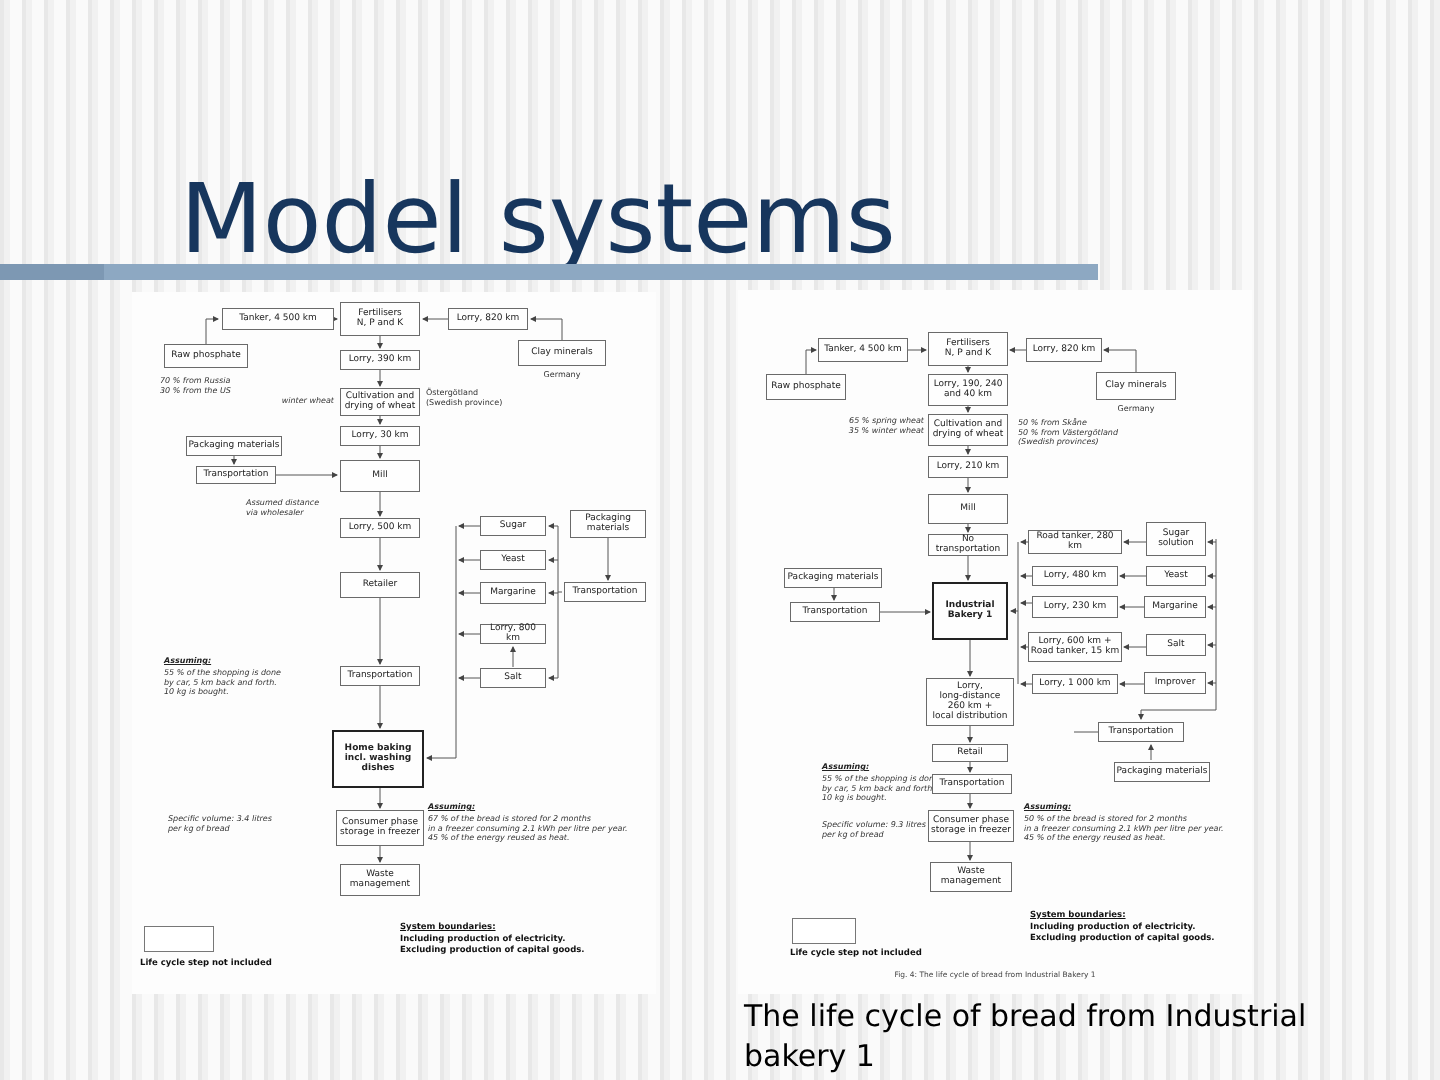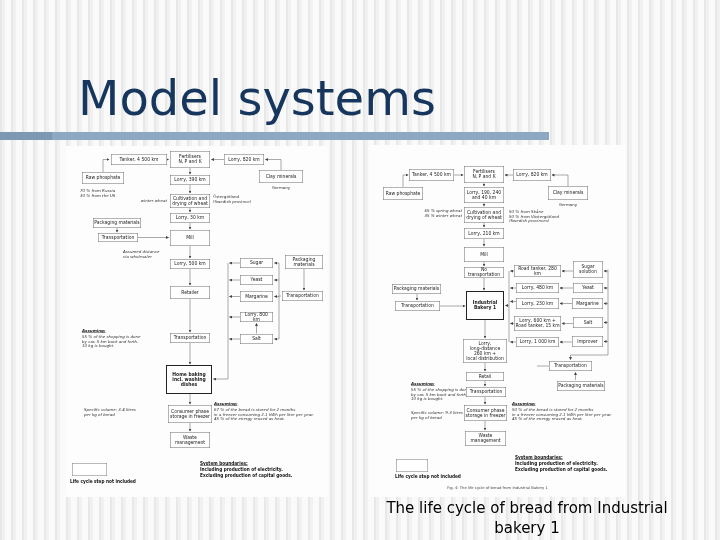--- a/index.html
+++ b/index.html
@@ -5,21 +5,21 @@
   html,body{margin:0;padding:0;}
   body{
     width:720px;height:540px;overflow:hidden;position:relative;
     font-family:"DejaVu Sans","Liberation Sans",sans-serif;
     background:repeating-linear-gradient(90deg,
       #e8e8e8 0px,#e8e8e8 2px,
       #f1f1f1 2px,#f1f1f1 5px,
       #fafafa 5px,#fafafa 11px);
   }
   .title{
-    position:absolute;left:74px;top:66px;margin:4px;
+    position:absolute;left:74px;top:66px;margin:16px;
     font-size:48px;font-weight:500;color:#17365d;letter-spacing:0px;
   }
   .rule{
     position:absolute;left:0;top:132px;width:549px;height:8px;
     background:linear-gradient(90deg,#7d98b3 0px,#7d98b3 52px,#8da8c2 52px,#8da8c2 100%);
   }
   .panel{
     position:absolute;background:#fdfdfd;overflow:hidden;
   }
   .dwrap{
@@ -262,15 +262,15 @@
 management</div>
       <div class="legendbox" style="left:54px;top:628px;width:62px;height:24px;"></div>
       <div class="legendlbl" style="left:52px;top:658px;width:180px;">Life cycle step not included</div>
       <div class="bhead" style="left:292px;top:620px;">System boundaries:</div>
       <div class="bnote" style="left:292px;top:632px;width:220px;">Including production of electricity.
 Excluding production of capital goods.</div>
       <div class="figcap" style="left:0px;top:680px;width:514px;">Fig. 4: The life cycle of bread from Industrial Bakery 1</div>
     </div>
   </section>
 
-  <p class="caption" style="left:372px;top:498px;width:310px;text-align:center;">The life cycle of bread from  Industrial bakery 1</p>
+  <p class="caption" style="left:372px;top:498px;width:310px;">The life cycle of bread from  Industrial bakery 1</p>
 
 </div>
 
 </body></html>

